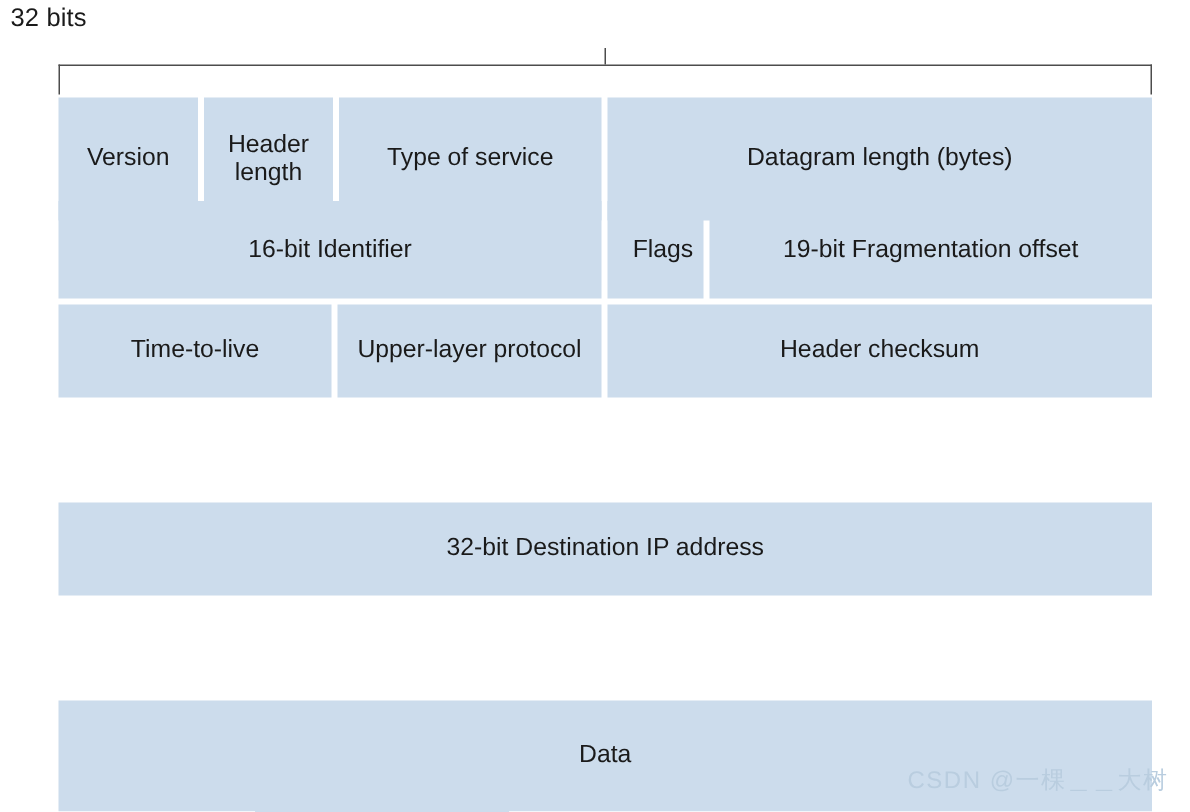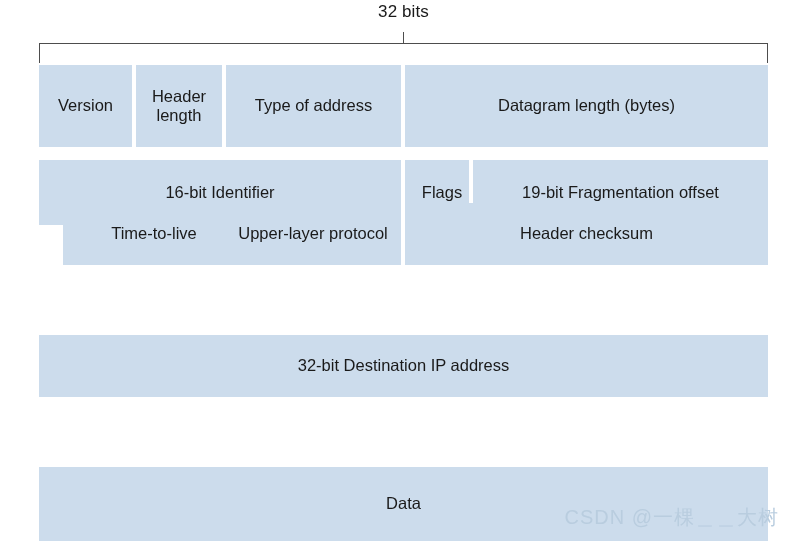--- a/index.html
+++ b/index.html
@@ -15,21 +15,20 @@
     font-family: "Liberation Sans", "DejaVu Sans", sans-serif;
     color: #1a1a1a;
   }
 
   
   #bits-caption {
     position: absolute;
     left: 0;
     top: 2px;
     width: 793px;
-    text-align: center;
     font-size: 17px;
     letter-spacing: 0.1px;
     color: #1a1a1a;
     white-space: nowrap;
   }
   
   #bits-caption > span {
     position: relative;
     left: 7px;
   }
@@ -84,49 +83,49 @@
     text-align: center;
     font-size: 16.5px;
     line-height: 1.16;
     color: #1a1a1a;
     box-sizing: border-box;
     padding: 0 4px;
   }
 
   
   .row-1 { top: 0px;   height: 82px; }
-  .row-2 { top: 69px;  height: 65px; margin-top: 26px; }
+  .row-2 { top: 69px;  height: 65px; }
   .row-3 { top: 138px; height: 62px; }
   .row-4 { top: 204px; height: 62px; }
   .row-5 { top: 270px; height: 62px; padding-left: 32px; }
   .row-6 { top: 336px; height: 62px; }
   .row-7 { top: 402px; height: 74px; border-radius: 25px; }
 
   
   .c-version   { left: 0px;   width: 93px; }
   .c-hlen      { left: 97px;  width: 86px; }
   .c-tos       { left: 187px; width: 175px; }
   .c-dglen     { left: 366px; width: 363px; }
 
   .c-ident     { left: 0px;   width: 362px; }
   .c-flags     { left: 366px; width: 64px; padding-left: 14px; }
   .c-fragoff   { left: 434px; width: 295px; }
 
-  .c-ttl       { left: 0px;   width: 182px; margin-left: 24px; }
+  .c-ttl       { left: 0px;   width: 182px; }
   .c-upper     { left: 186px; width: 176px; }
   .c-cksum     { left: 366px; width: 363px; }
 
   .c-full      { left: 0px;   width: 729px; }
 
   
   #watermark {
     position: absolute;
     right: 14px;
     bottom: 10px;
-    font-size: 20px;
+    font-size: 16px;
     color: #b9cddf;
     letter-spacing: 1px;
     white-space: nowrap;
     pointer-events: none;
   }
 </style>
 </head>
 <body>
 
 <div id="bits-caption">
@@ -138,21 +137,21 @@
   <div class="tick tick-left"></div>
   <div class="tick tick-right"></div>
   <div class="tick tick-mid"></div>
 </div>
 
 <div id="ip-header-table">
 
   <div class="hdr-row row-1">
     <div class="hdr-cell c-version">Version</div>
     <div class="hdr-cell c-hlen">Header length</div>
-    <div class="hdr-cell c-tos">Type of address</div>
+    <div class="hdr-cell c-tos">Type of service</div>
     <div class="hdr-cell c-dglen">Datagram length (bytes)</div>
   </div>
 
   <div class="hdr-row row-2">
     <div class="hdr-cell c-ident">16-bit Identifier</div>
     <div class="hdr-cell c-flags">Flags</div>
     <div class="hdr-cell c-fragoff">19-bit Fragmentation offset</div>
   </div>
 
   <div class="hdr-row row-3">

